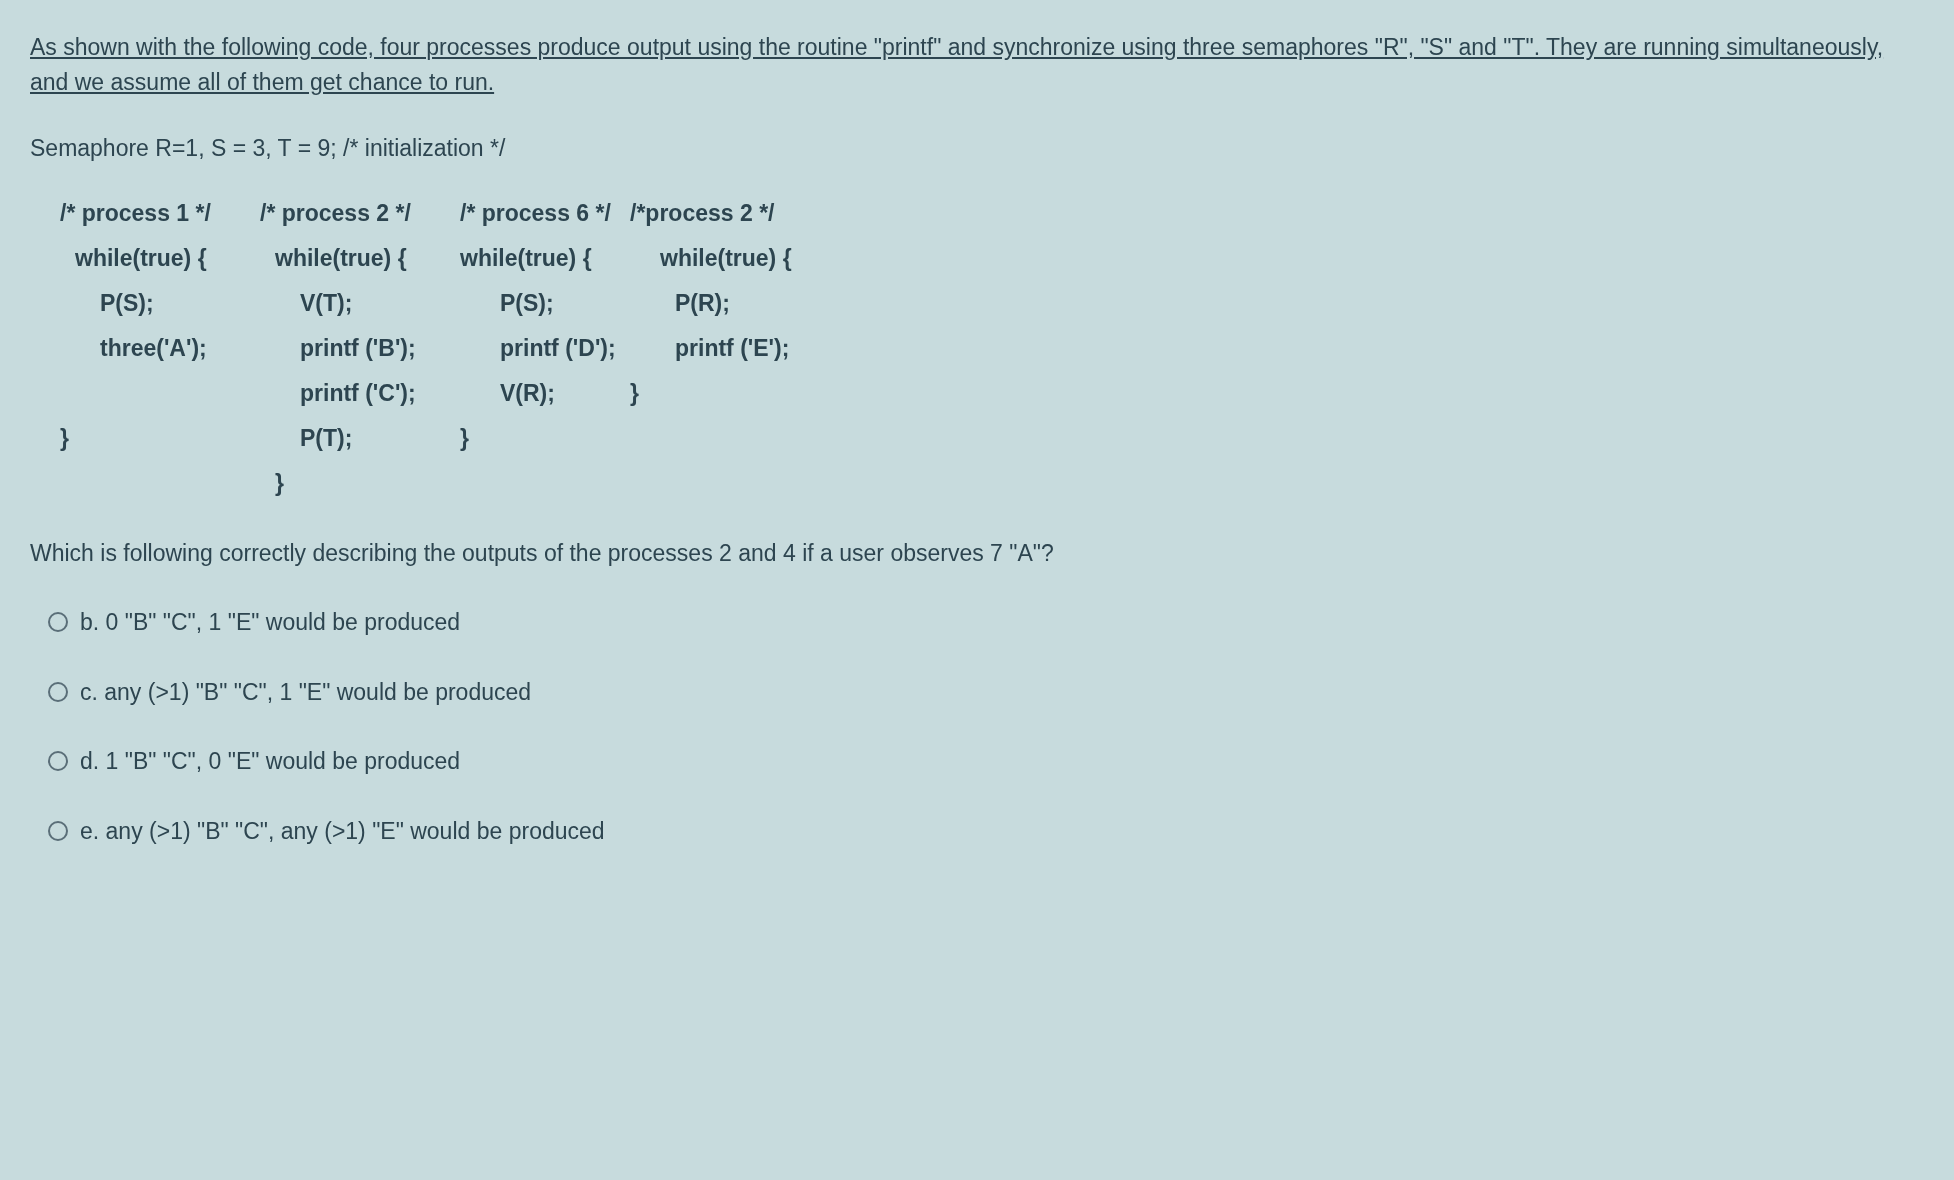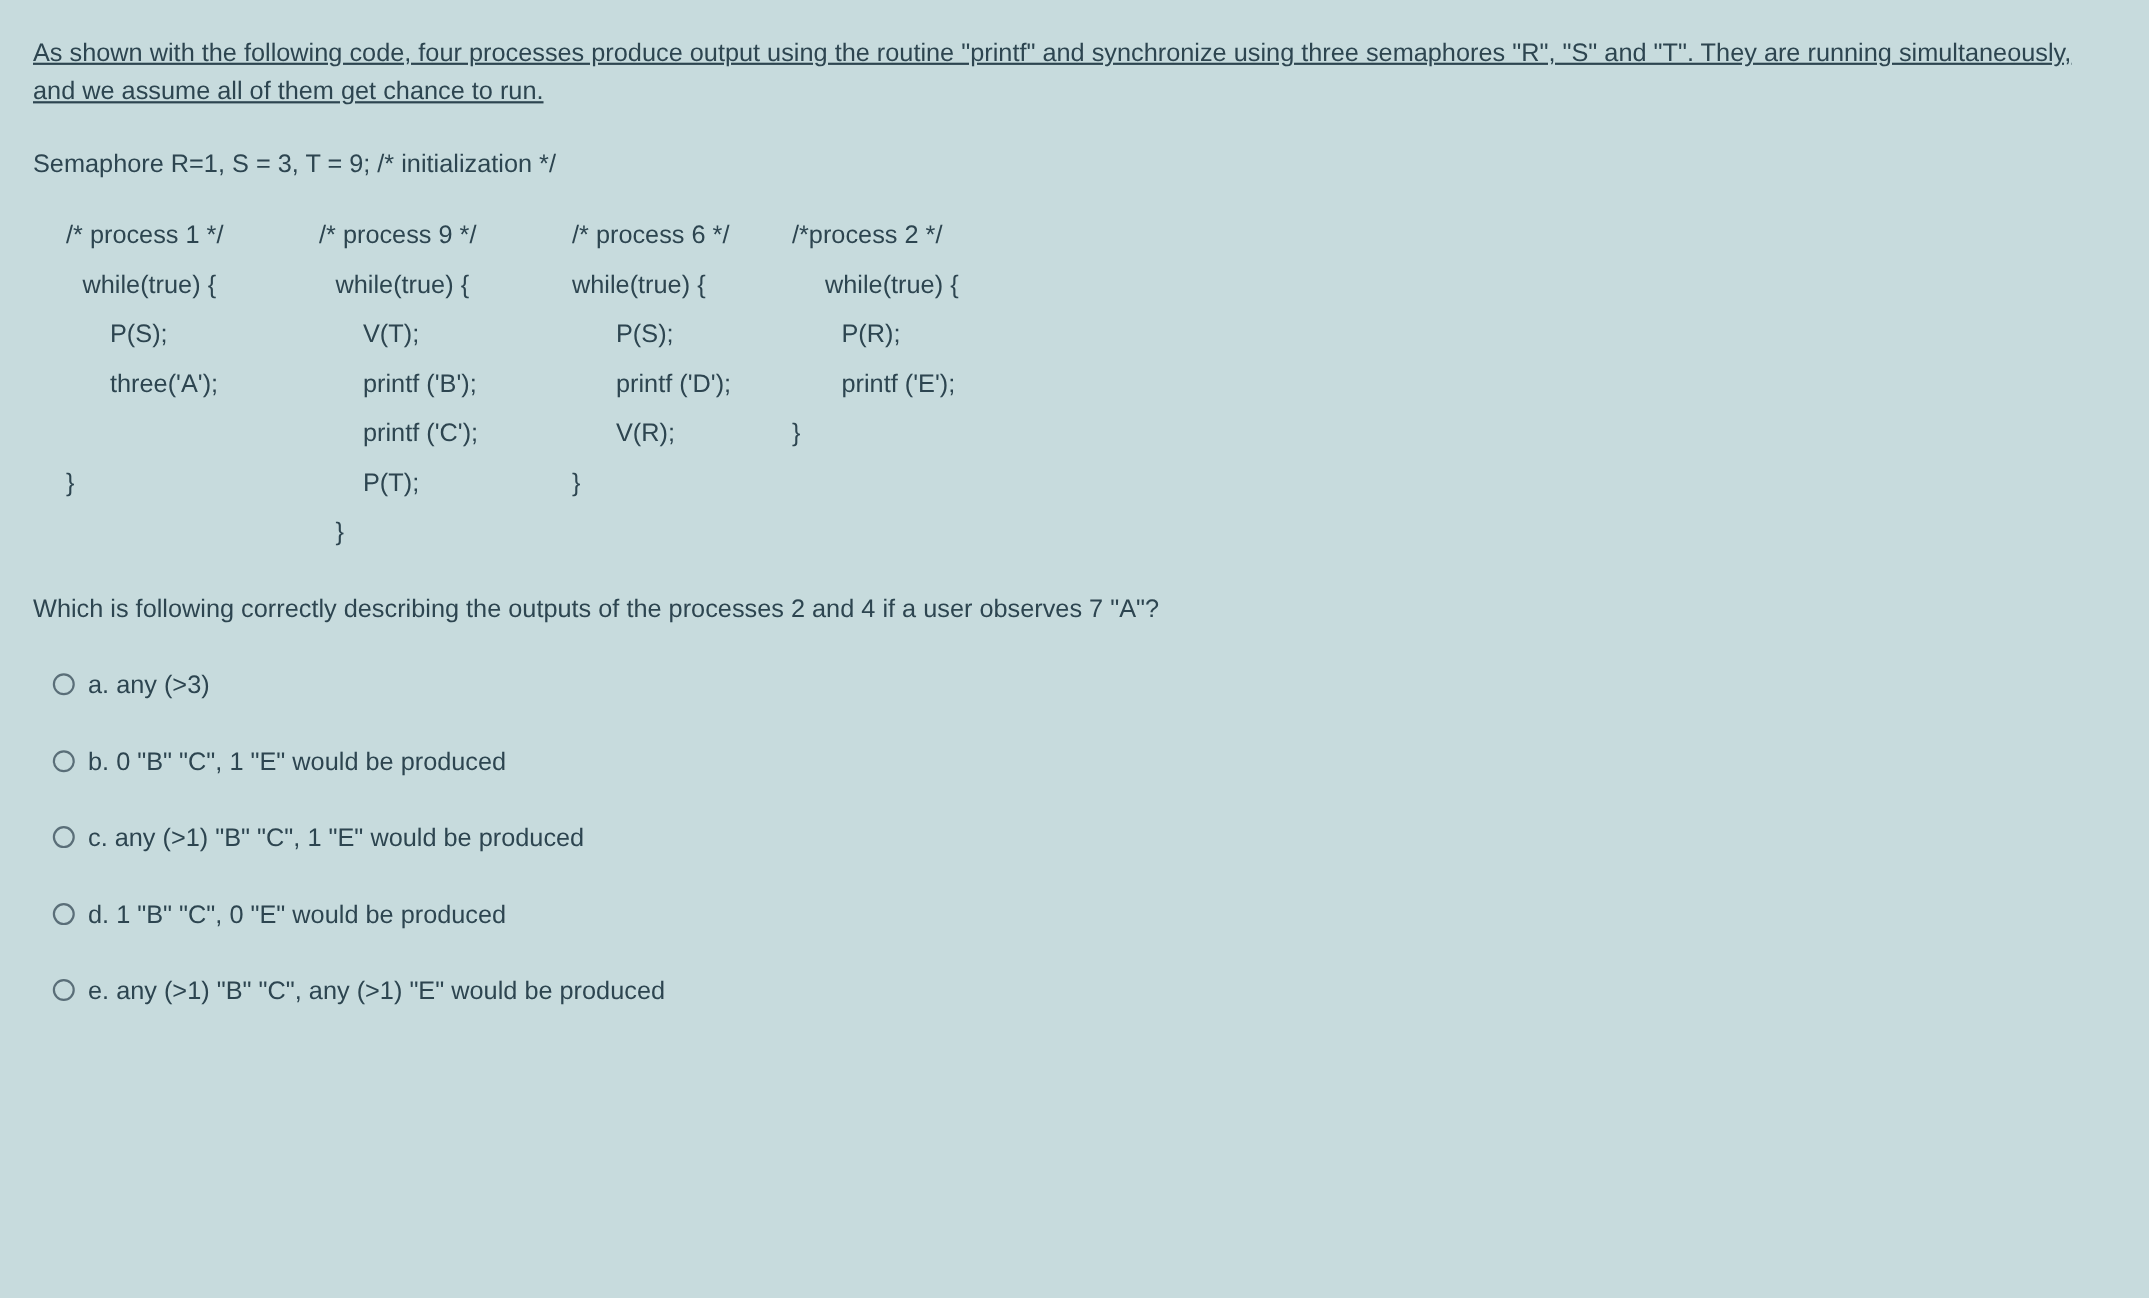--- a/index.html
+++ b/index.html
@@ -17,22 +17,22 @@
     }
     .intro {
       margin-bottom: 32px;
       text-decoration: underline;
     }
     .semaphore-init {
       margin-bottom: 25px;
     }
     .code-table {
       display: flex;
-      gap: 30px;
       margin-bottom: 30px;
+      font-weight: bold;
     }
     .process-col {
       min-width: 200px;
     }
     .process-col .row {
       height: 45px;
       display: flex;
       align-items: center;
     }
     .indent-1 {
@@ -80,21 +80,21 @@
     <div class="row indent-1">/* process 1 */</div>
     <div class="row indent-2">while(true) {</div>
     <div class="row indent-3">P(S);</div>
     <div class="row indent-3">three('A');</div>
     <div class="row"></div>
     <div class="row indent-1">}</div>
     <div class="row"></div>
   </div>
 
   <div class="process-col">
-    <div class="row indent-1">/* process 9 */</div>
+    <div class="row indent-1">/* process 2 */</div>
     <div class="row indent-2">while(true) {</div>
     <div class="row indent-3">V(T);</div>
     <div class="row indent-3">printf ('B');</div>
     <div class="row indent-3">printf ('C');</div>
     <div class="row indent-3">P(T);</div>
     <div class="row indent-2">}</div>
   </div>
 
   <div class="process-col">
     <div class="row indent-1">/* process 6 */</div>
@@ -115,24 +115,20 @@
     <div class="row"></div>
     <div class="row"></div>
   </div>
 </div>
 
 <div class="question-text">Which is following correctly describing the outputs of the processes 2 and 4 if a user observes 7 "A"?</div>
 
 <div class="options">
   <div class="option">
     <div class="radio"></div>
-    <span>a. any (&gt;3)</span>
-  </div>
-  <div class="option">
-    <div class="radio"></div>
     <span>b. 0 "B" "C", 1 "E" would be produced</span>
   </div>
   <div class="option">
     <div class="radio"></div>
     <span>c. any (&gt;1) "B" "C", 1 "E" would be produced</span>
   </div>
   <div class="option">
     <div class="radio"></div>
     <span>d. 1 "B" "C", 0 "E" would be produced</span>
   </div>

